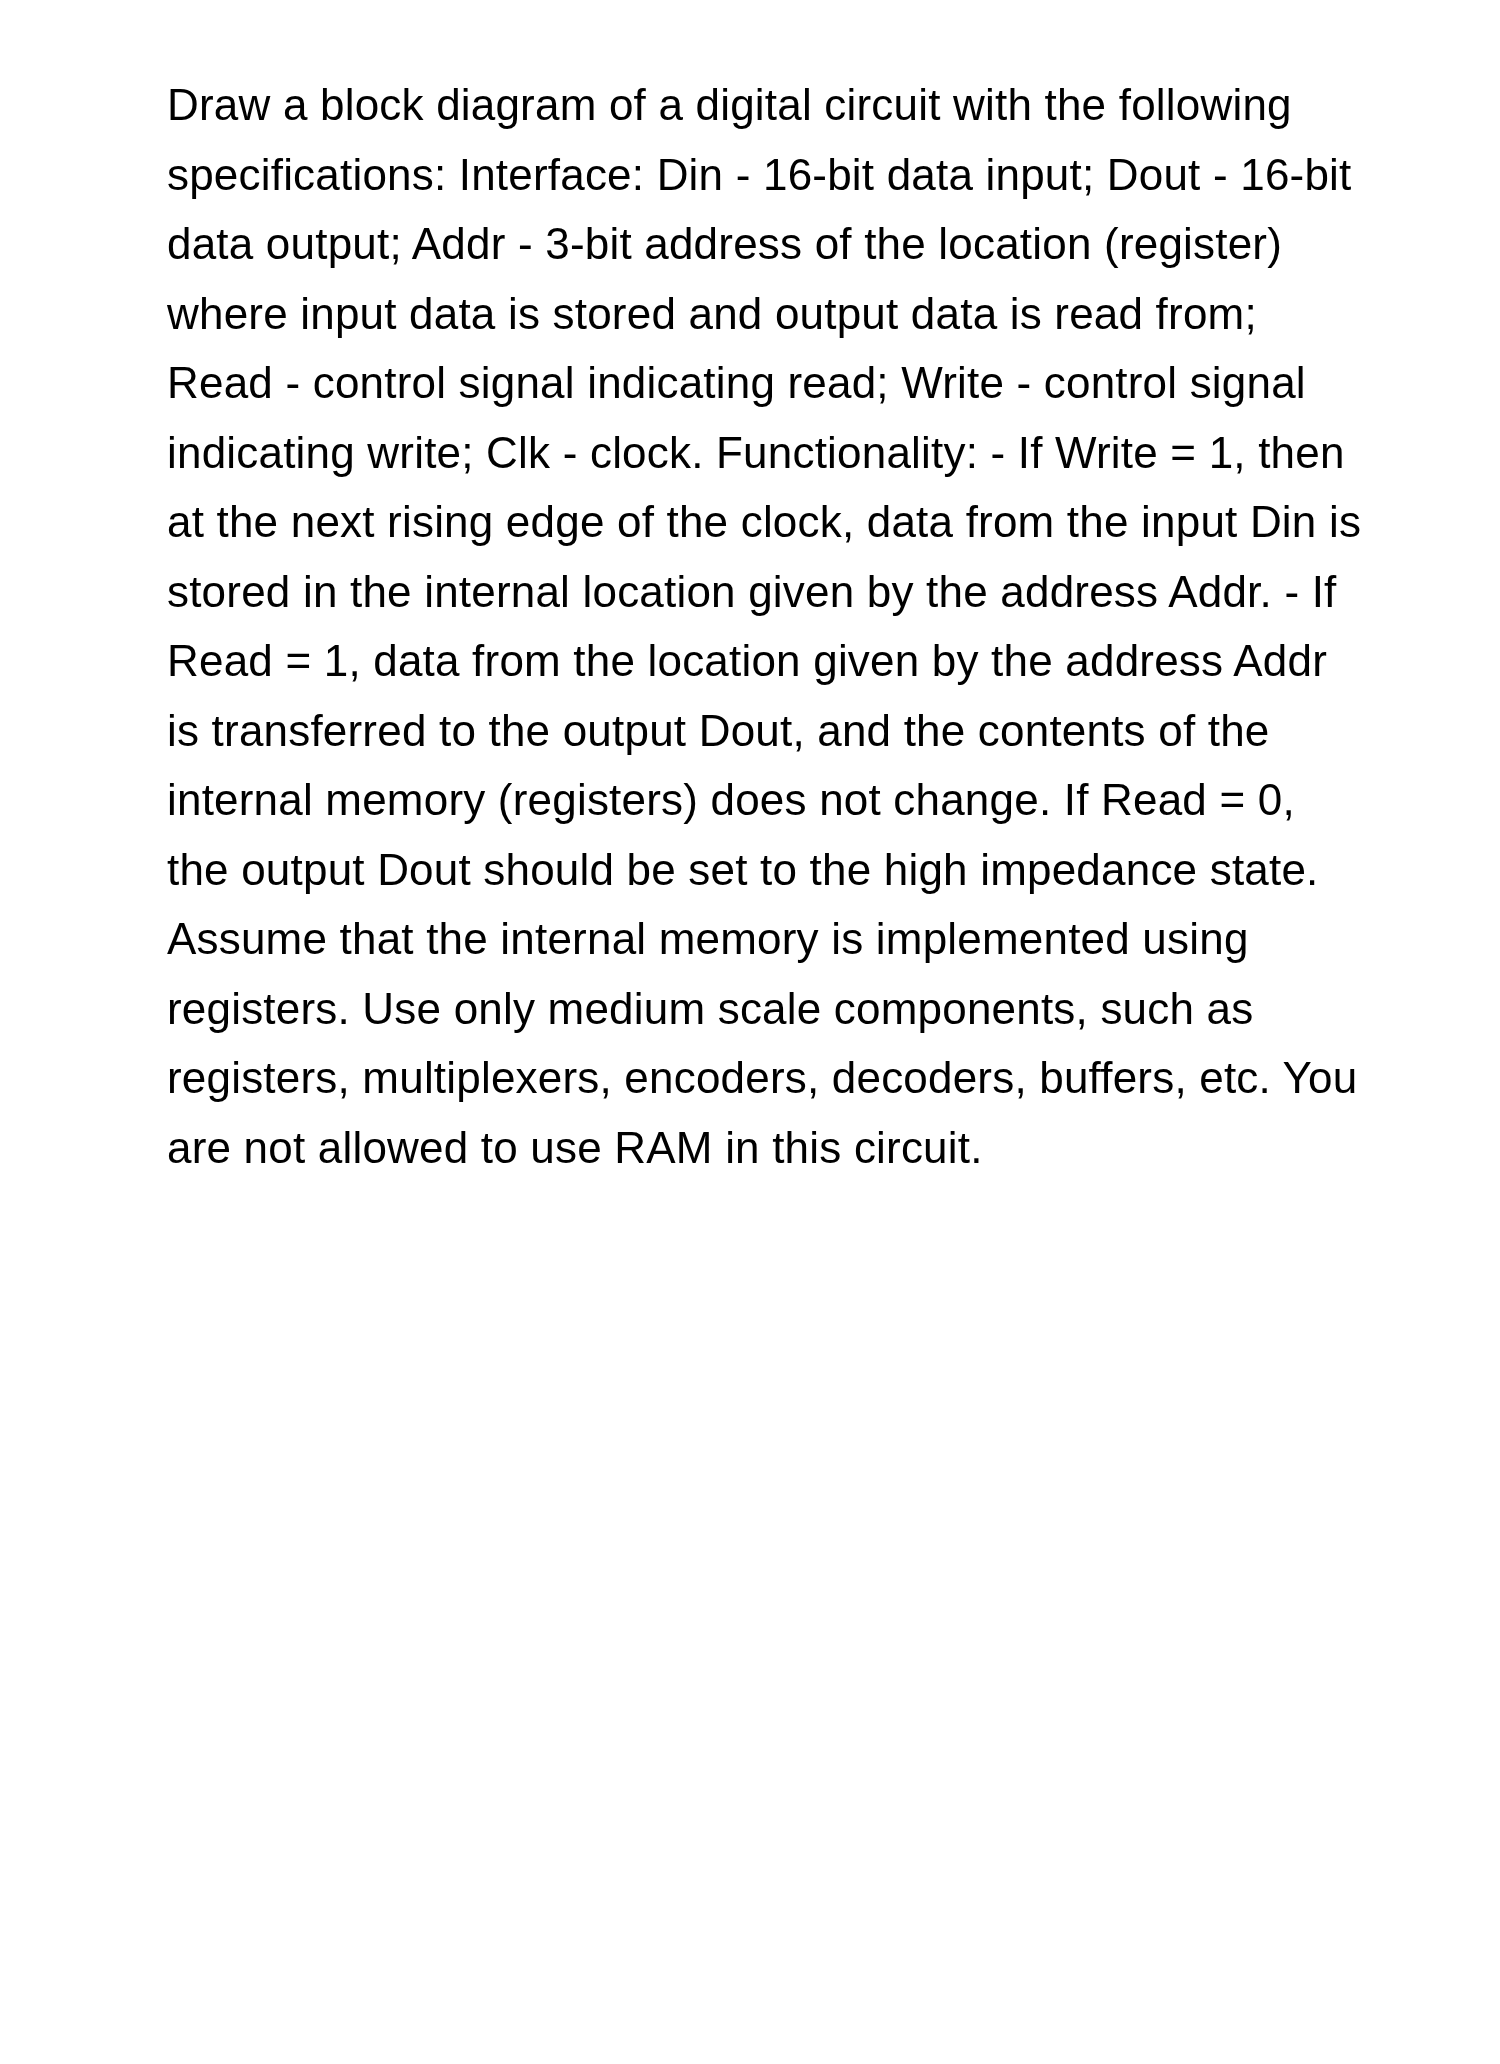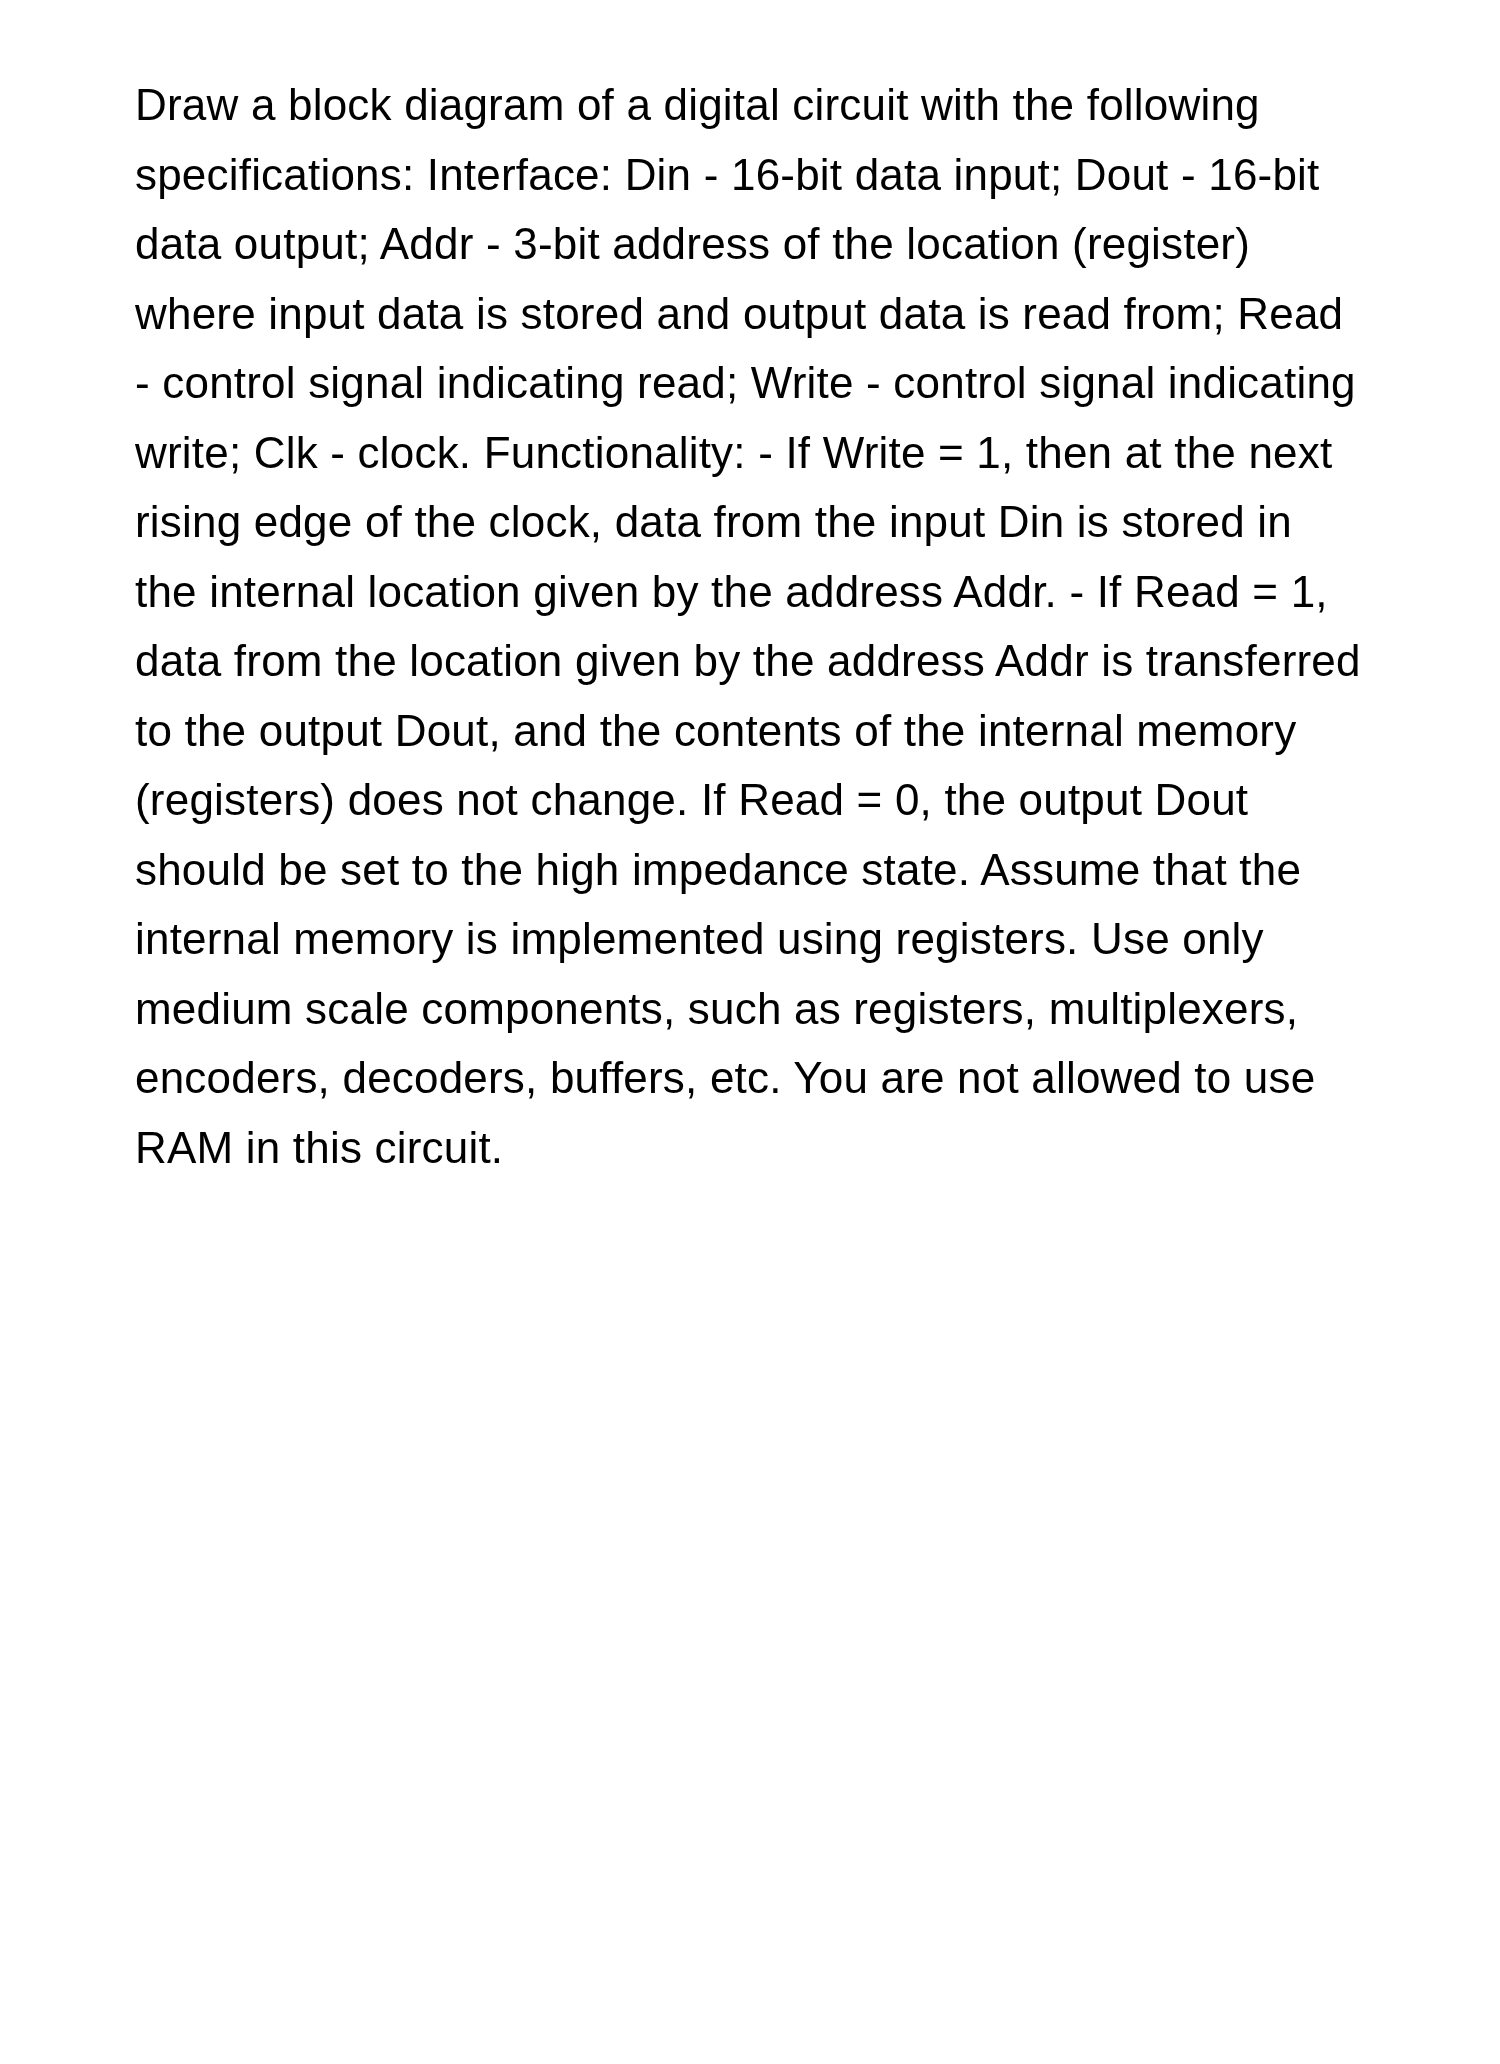--- a/index.html
+++ b/index.html
@@ -13,20 +13,21 @@
       height: 2064px;
       font-family: -apple-system, BlinkMacSystemFont, "Segoe UI", Helvetica, Arial, sans-serif;
       padding: 70px 135px 70px 135px;
     }
     .content {
       font-size: 44px;
       line-height: 1.58;
       color: #000000;
       font-weight: 400;
       letter-spacing: 0.2px;
+      margin-left: 32px;
     }
   </style>
 </head>
 <body>
 
 <div class="content">
   <span>Draw a block diagram of a digital circuit with the following specifications: Interface: Din - 16-bit data input; Dout - 16-bit data output; Addr - 3-bit address of the location (register) where input data is stored and output data is read from; Read - control signal indicating read; Write - control signal indicating write; Clk - clock. Functionality: - If Write = 1, then at the next rising edge of the clock, data from the input Din is stored in the internal location given by the address Addr. - If Read = 1, data from the location given by the address Addr is transferred to the output Dout, and the contents of the internal memory (registers) does not change. If Read = 0, the output Dout should be set to the high impedance state. Assume that the internal memory is implemented using registers. Use only medium scale components, such as registers, multiplexers, encoders, decoders, buffers, etc. You are not allowed to use RAM in this circuit.</span>
 </div>
 
 </body></html>

